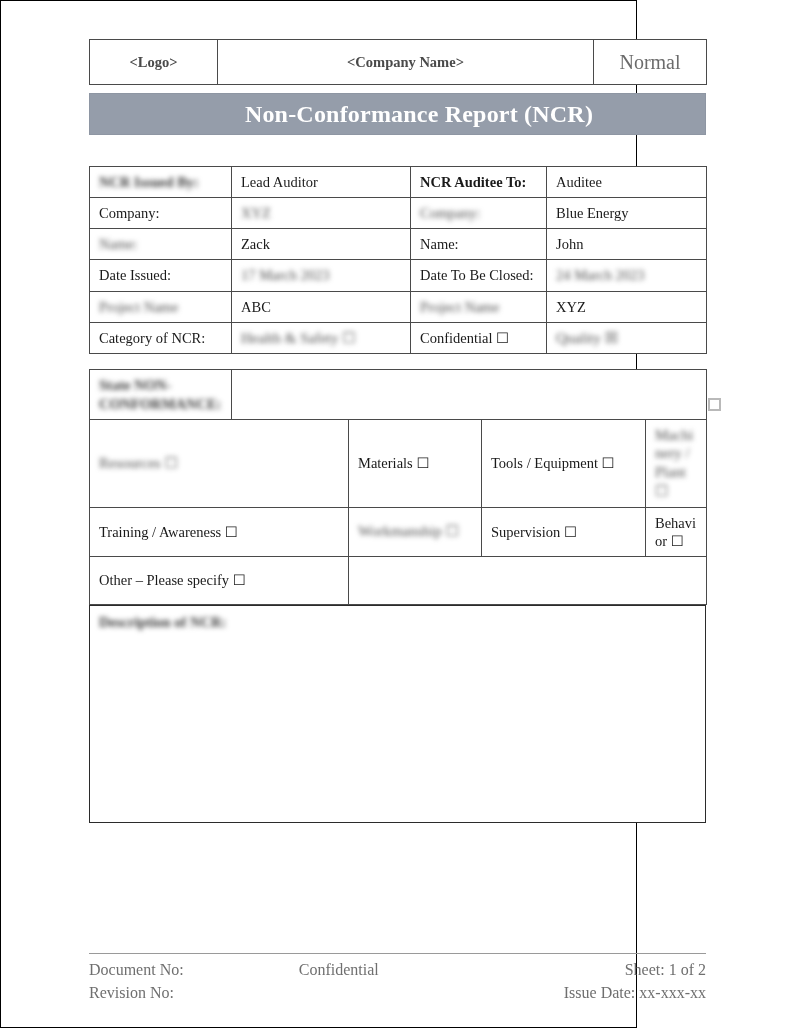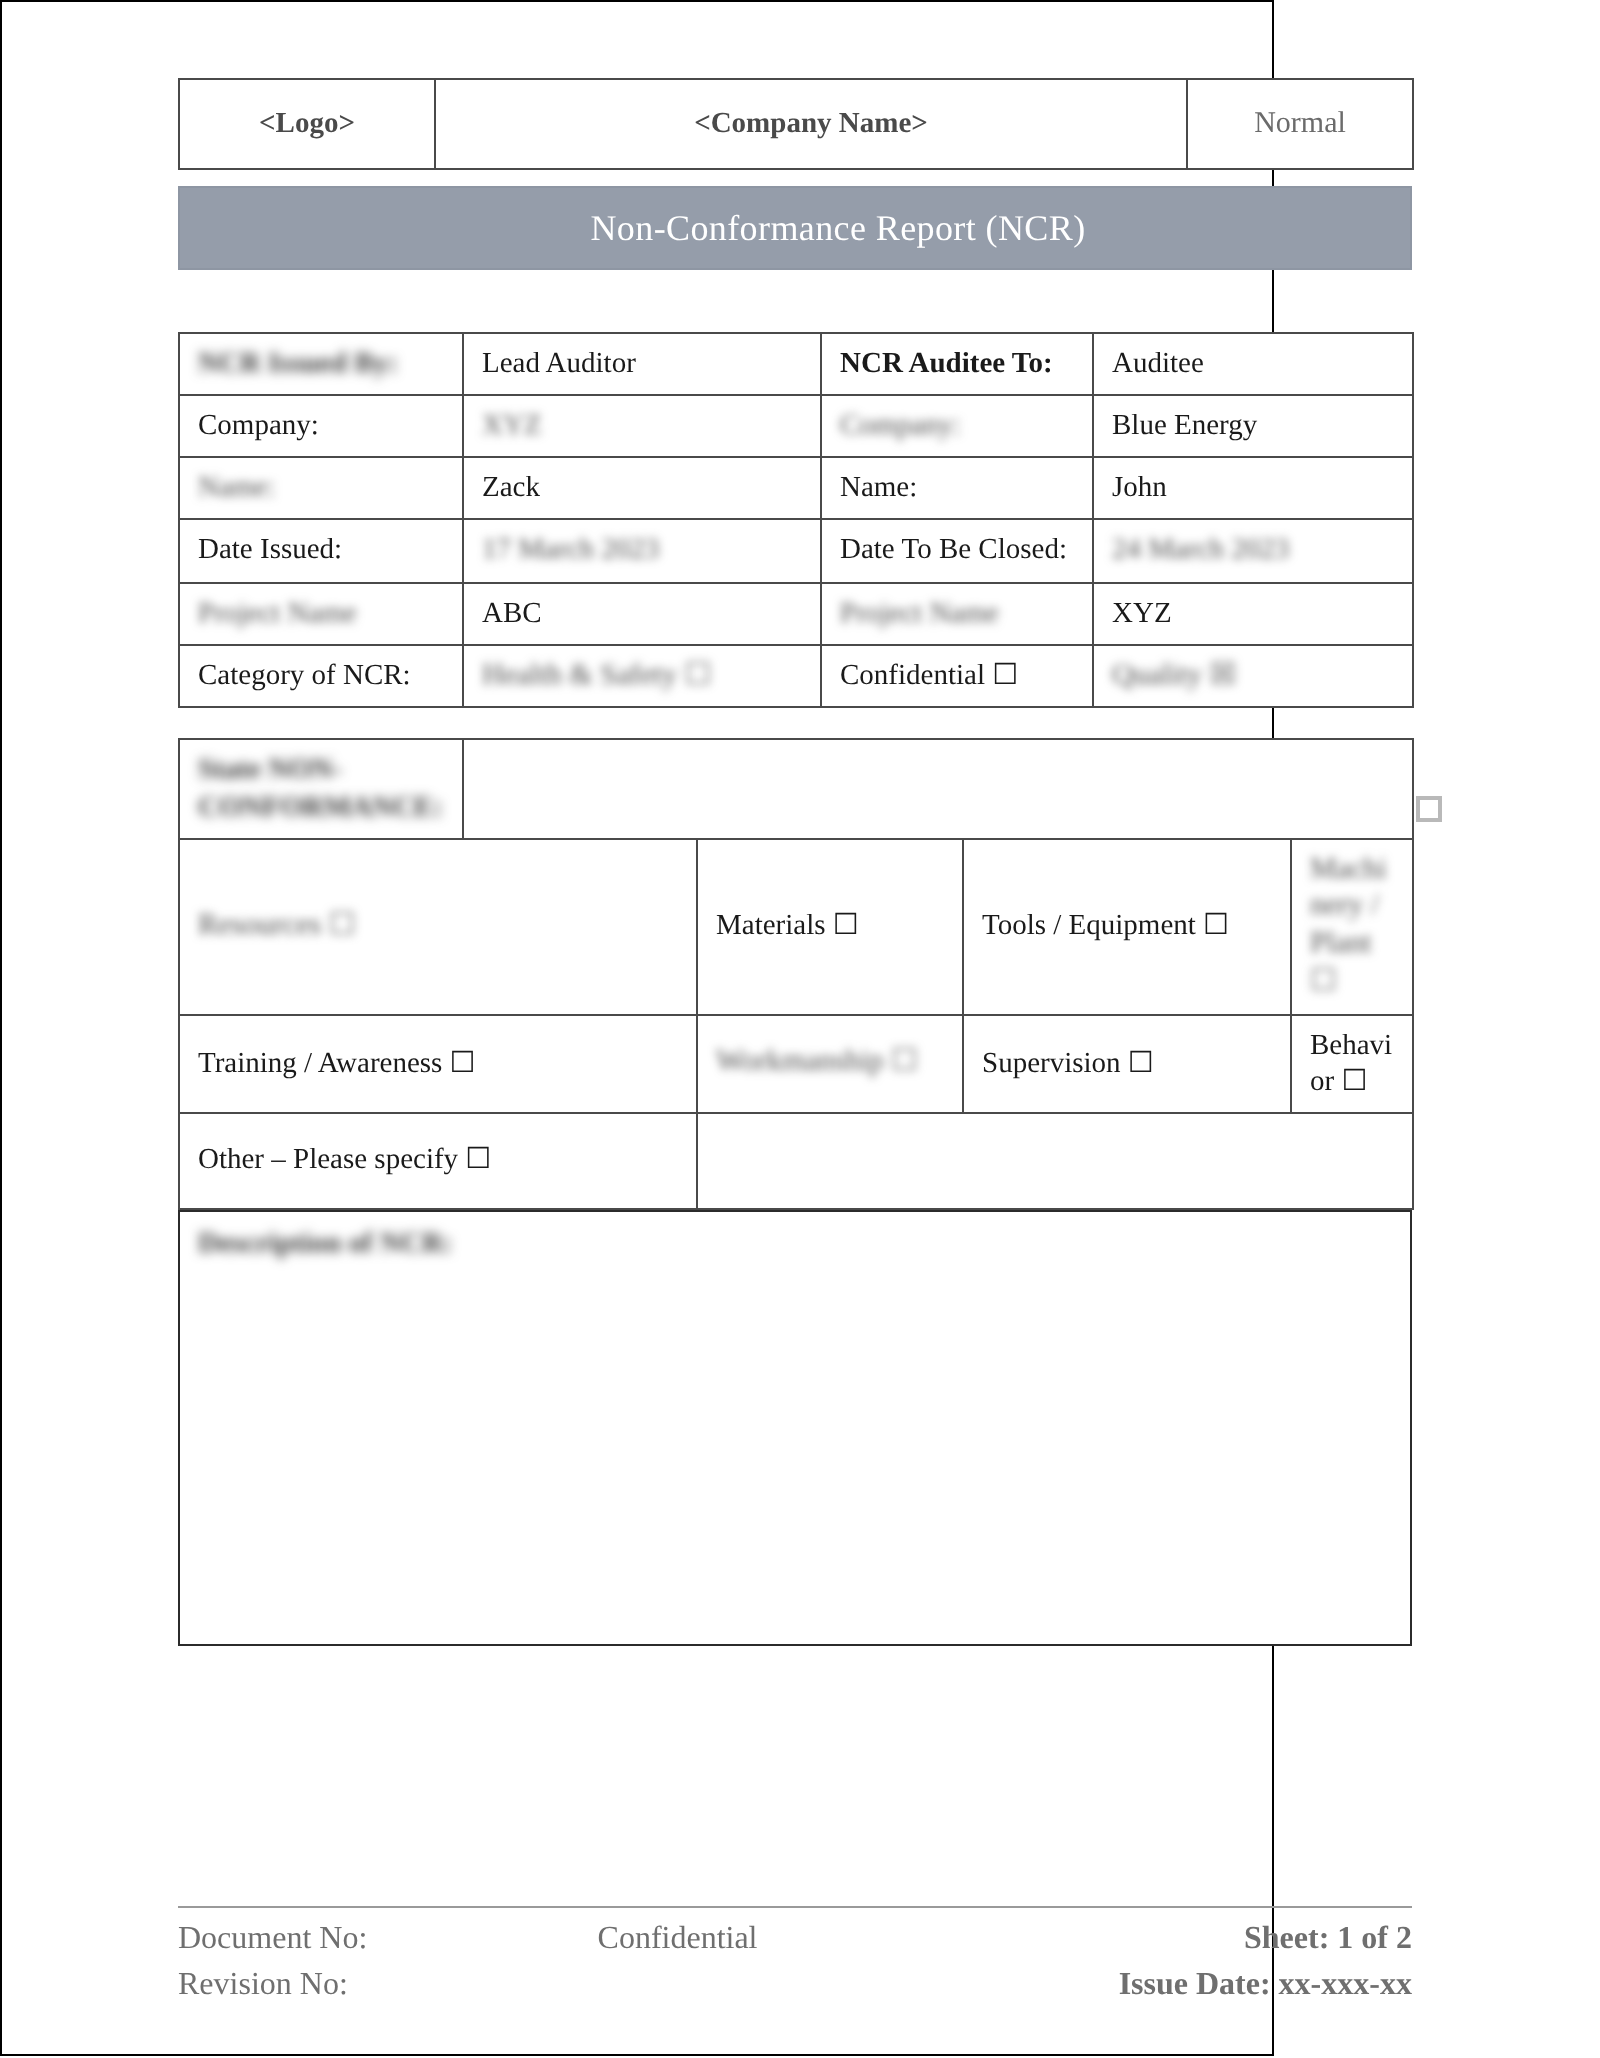--- a/index.html
+++ b/index.html
@@ -52,37 +52,37 @@
   
   .hdr-table td {
     height: 32px;
     text-align: center;
     font-weight: bold;
     font-size: 15px;
     color: #4a4a4a;
   }
   .hdr-table td.normal-cell {
     font-weight: normal;
-    font-size: 15px;
+    font-size: 20px;
     color: #6b6b6b;
   }
 
   
   .title-bar {
     width: 617px;
     height: 42px;
     background: #959daa;
     border: 1px solid #8e96a3;
     box-sizing: border-box;
     display: flex;
     align-items: center;
     justify-content: center;
     color: #ffffff;
-    font-weight: normal;
-    font-size: 18px;
+    font-weight: bold;
+    font-size: 24px;
     letter-spacing: .2px;
     margin-top: 8px;
     padding-left: 43px;
   }
 
   .gap-lg { height: 31px; }
   .gap-sm { height: 15px; }
 
   
   .blur {
@@ -130,21 +130,21 @@
     width: 617px;
     border-top: 1px solid #9a9a9a;
     padding-top: 5px;
     color: #6f6f6f;
     font-size: 16px;
     line-height: 1.42;
   }
   .footer-row { display: flex; }
   .f-left   { flex: 0 0 34%; text-align: left; }
   .f-center { flex: 0 0 32%; text-align: left; }
-  .f-right  { flex: 0 0 34%; text-align: right; font-weight: bold; }
+  .f-right  { flex: 0 0 34%; text-align: right; }
 </style>
 </head>
 <body>
 
 <div class="page">
   <div class="sheet">
 
     <table class="doc hdr-table">
       <colgroup>
           <col style="width:128px">

